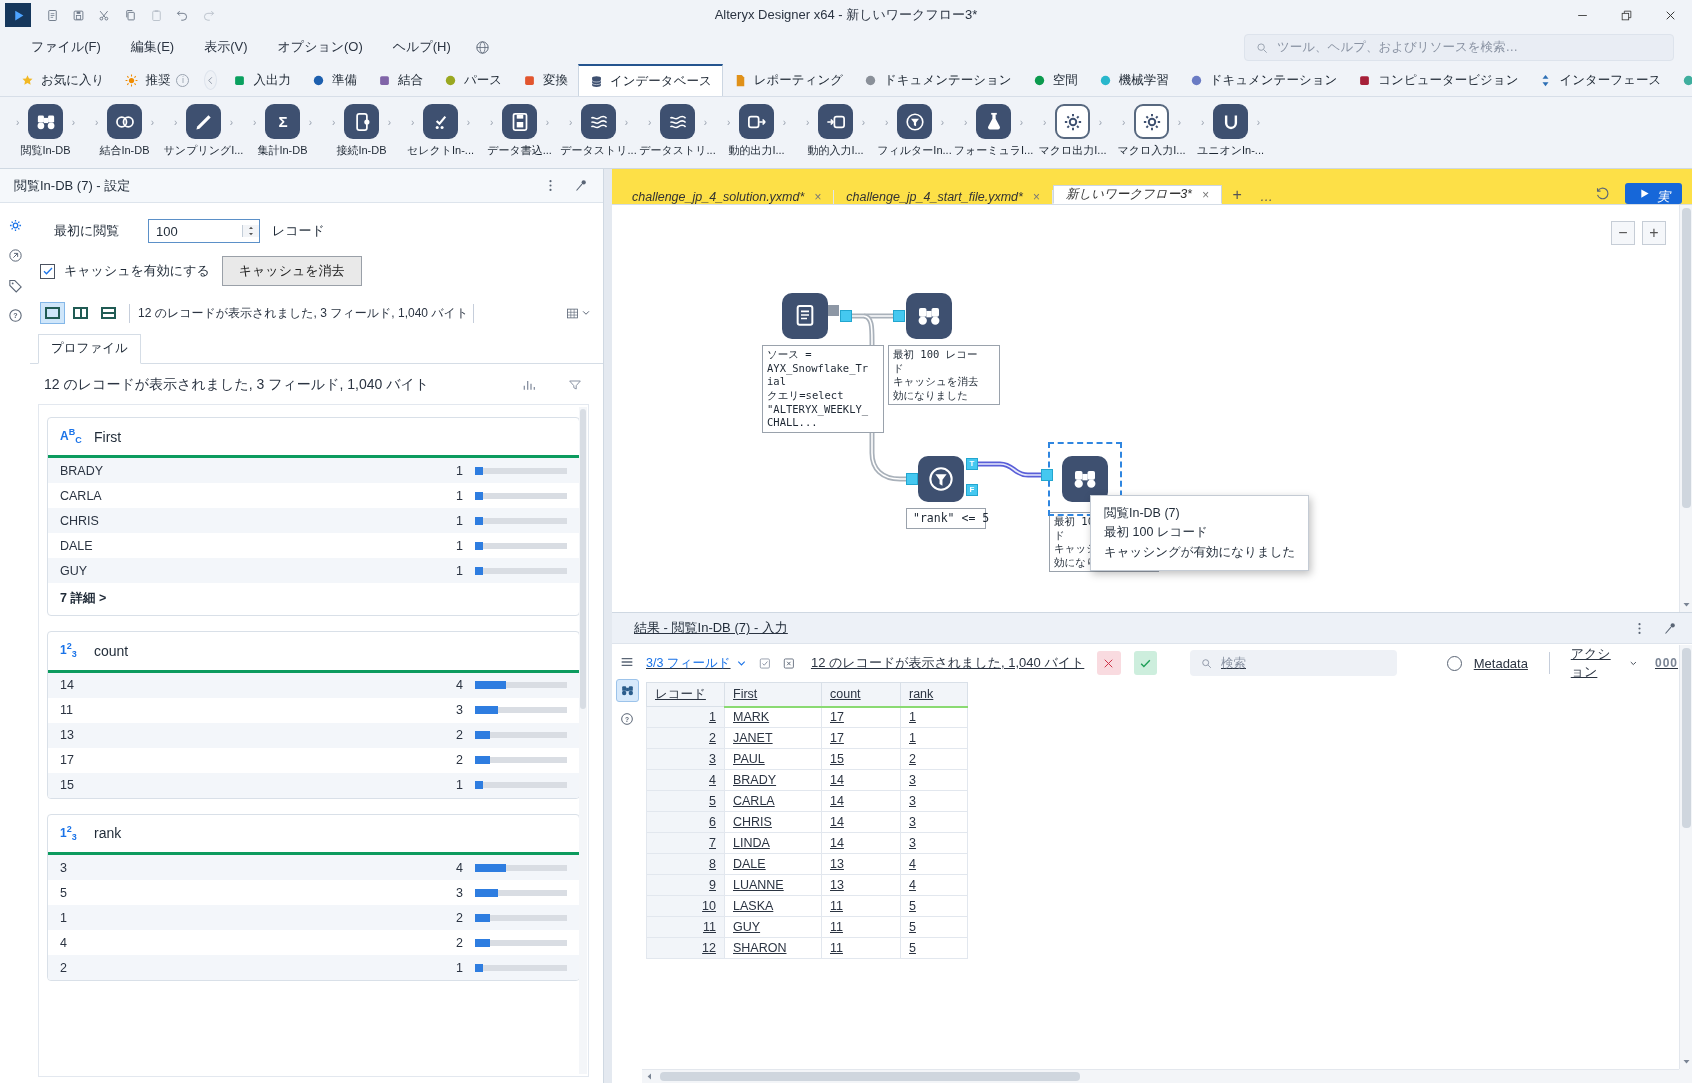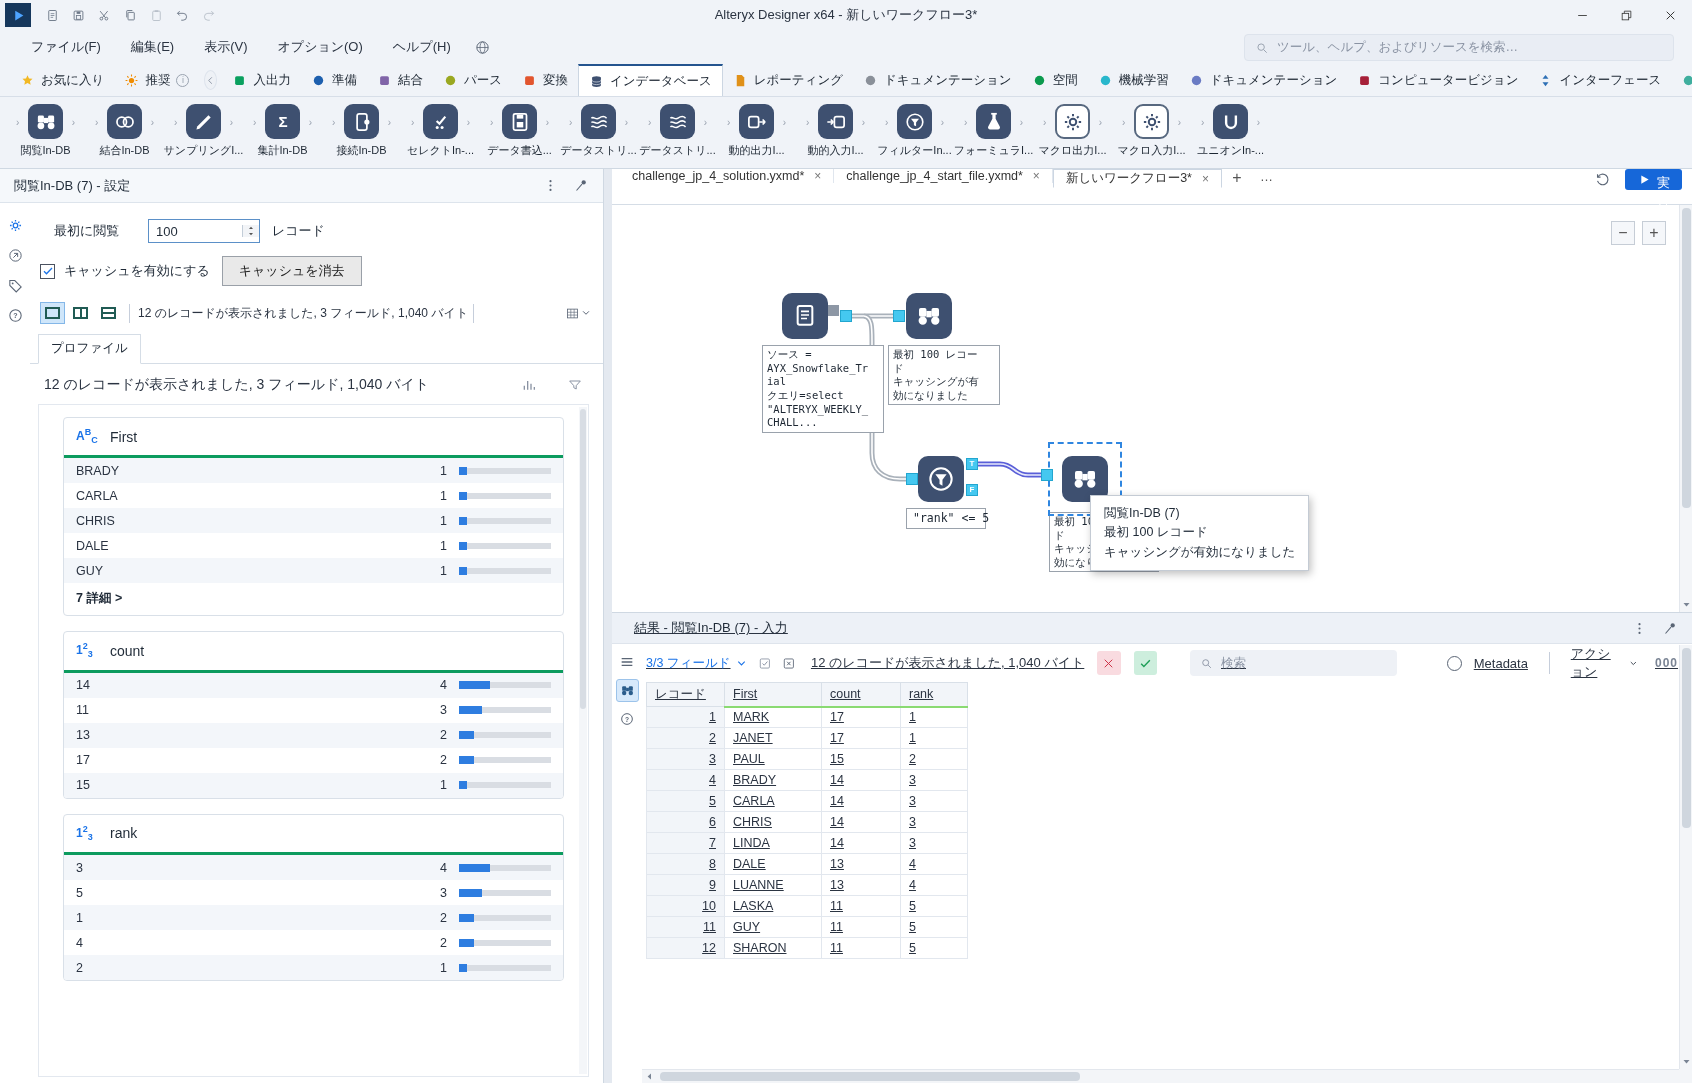--- a/index.html
+++ b/index.html
@@ -81,40 +81,40 @@
   .vline { width:1px; height:19px; background:#c6cedb; margin:0 8px 0 5px; }
   .status-sm { font-size:12px; color:#2b3442; }
   .grid-dd { margin-left:auto; margin-right:12px; display:flex; align-items:center; gap:1px; color:#5a6575; }
   .grid-dd .g { width:15px; height:15px; display:block; }
   .grid-dd .c { width:10px; height:10px; display:block; }
   .tabstrip { margin-top:10px; border-bottom:1px solid #d5dde6; padding-left:8px; display:flex; }
   .ptab { padding:5px 12px 6px; font-size:12.5px; background:#fff; border:1px solid #d5dde6; border-bottom:1px solid #fff; margin-bottom:-1px; color:#1f2a37; }
   .summary-row { display:flex; align-items:center; padding:12px 20px 6px 14px; font-size:14px; color:#2b3442; }
   .summary-icons { margin-left:auto; display:flex; gap:30px; color:#8a93a3; }
   .summary-icons span { width:16px; height:16px; display:block; }
-  .cards-wrap { flex:1; margin:4px 14px 6px 8px; border:1px solid #e3e8ef; padding:12px 24px; overflow:hidden; position:relative; }
+  .cards-wrap { flex:1; margin:4px 14px 6px 8px; border:1px solid #e3e8ef; padding:12px 8px; overflow:hidden; position:relative; }
   .card { border:1px solid #d9e0e8; border-radius:4px; margin-bottom:15px; background:#fff; overflow:hidden; }
   .card-h { display:flex; align-items:center; gap:12px; padding:10px 12px; border-bottom:3px solid #0c9b5e; font-size:14px; color:#1f2a37; }
   .type-ico { color:#1a73e8; font-weight:bold; font-size:12px; line-height:1; width:22px; }
   .type-ico sup { font-size:9px; } .type-ico sub { font-size:9px; }
   .crows .crow { display:flex; align-items:center; height:25px; padding:0 12px; font-size:12.5px; color:#2b3442; }
   .crows .crow:nth-child(odd) { background:#f3f6fa; }
   .crow .v { flex:1; }
   .crow .n { width:26px; text-align:right; margin-right:12px; }
   .bar { width:92px; height:6px; background:#d9dde3; position:relative; }
   .bar i { position:absolute; left:0; top:-1px; height:8px; background:#2e7de0; }
   .card-f { padding:7px 12px 8px; font-size:12.5px; font-weight:bold; color:#1f2a37; }
   .lp-vscroll { position:absolute; right:1px; top:2px; bottom:2px; width:8px; background:#f4f6f9; }
   .lp-vscroll i { position:absolute; left:1px; width:6px; top:2px; height:300px; background:#d8dde4; border-radius:3px; }
 
   .splitter { width:8px; background:#e4e9f0; flex:0 0 auto; }
 
   
   .rightcol { flex:1; display:flex; flex-direction:column; min-width:0; }
-  .doctabs { height:36px; background:#ffffff; border-bottom:1px solid #d5dde6; display:flex; align-items:flex-start; padding-left:8px; flex:0 0 auto; }
+  .doctabs { height:36px; background:#fde047; border-bottom:1px solid #d5dde6; display:flex; align-items:flex-end; padding-left:8px; flex:0 0 auto;font-style:italic; }
   .dtab { display:flex; align-items:center; gap:10px; padding:0 12px; font-size:12.5px; color:#333; border-right:1px solid #e0e6ee; white-space:nowrap; }
   .dtab.active { background:#fff; border:1px solid #ccd6e2; border-bottom:1px solid #fff; }
   .dtab .x { color:#777; font-size:12px; }
   .dt-plus { width:30px; display:flex; align-items:center; justify-content:center; color:#555; font-size:16px; }
   .dt-more { width:30px; display:flex; align-items:center; justify-content:center; color:#555; letter-spacing:1px; }
   .dt-right { margin-left:auto; display:flex; align-items:center; gap:14px; padding-right:10px; }
   .hist-ico { width:17px; height:17px; color:#5a6575; display:block; }
   .run-btn { display:flex; align-items:center; gap:7px; background:#1667d9; color:#fff; font-size:13px; padding:5px 14px; border-radius:3px; }
   .run-btn span { width:11px; height:11px; display:block; }
 
@@ -1012,21 +1012,21 @@
         <div class="anchor" style="left:281px; top:105px;"></div>
 
         <div class="annot" style="left:150px; top:140px; width:122px; height:88px;">ソース =
 AYX_Snowflake_Tr
 ial
 クエリ=select
 "ALTERYX_WEEKLY_
 CHALL...</div>
         <div class="annot" style="left:276px; top:140px; width:112px; height:60px;">最初 100 レコー
 ド
-キャッシングが有
+キャッシュを消去
 効になりました</div>
 
         <div class="node" style="left:306px; top:251px;">
             <span>
               <svg width="100%" height="100%" viewBox="0 0 24 24">
                 <circle cx="12" cy="12" r="8" fill="none" stroke="currentColor" stroke-width="1.5"></circle>
                 <path d="M7.8 8.5h8.4l-3.1 4V17l-2.2-1.2v-3.3z" fill="currentColor"></path>
               </svg>
             </span>
           </div>

